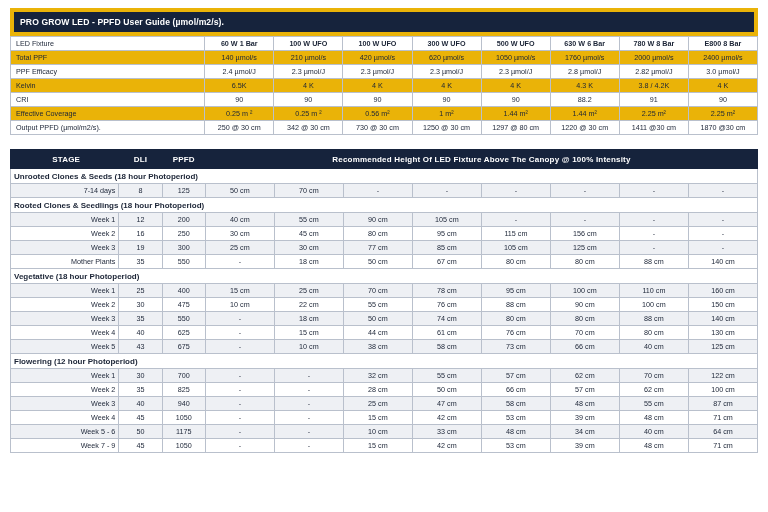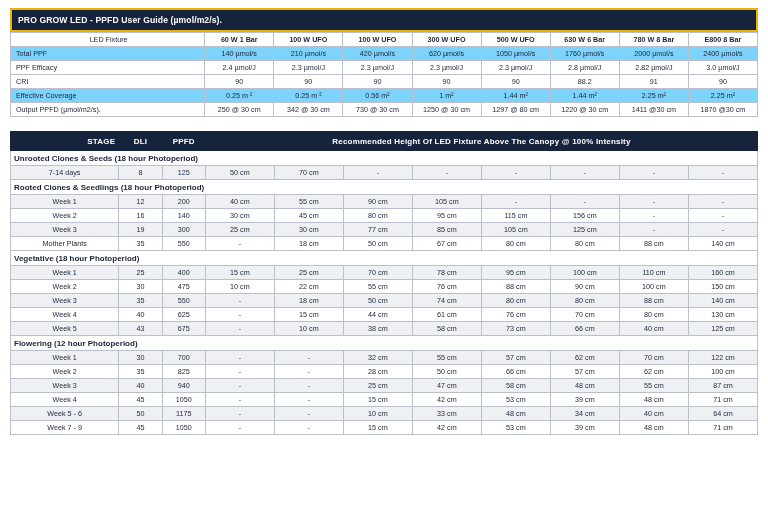--- a/index.html
+++ b/index.html
@@ -18,43 +18,43 @@
   table { border-collapse: collapse; width: 100%; table-layout: fixed; }
   td, th { border: 1px solid #b9c0cc; font-size: 7.2px; padding: 2px 3px; text-align: center; font-weight: normal; color: #1b2436; }
 
   
   .spec-title {
     background: #16233c;
     color: #ffffff;
     font-size: 8.6px;
     font-weight: bold;
     padding: 5px 6px;
-    border: 2px solid #eab308;
+    border: 4px solid #eab308;
     letter-spacing: .1px;
   }
   .spec-table td { height: 14px; }
   .spec-table td.rowhead { text-align: left; padding-left: 5px; }
   .spec-table tr.head td { font-weight: bold; }
-  .spec-table tr.head td.rowhead { font-weight: normal; text-align: center; }
-  .spec-table tr.alt td { background: #7dd3fc; }
+  .spec-table tr.head td.rowhead { font-weight: normal; }
+  .spec-table tr.alt td { background: #eab308; }
 
   
   .sched { margin-top: 14px; }
   .sched td { height: 13.5px; }
   .sched .hdr td {
     background: #16233c;
     color: #ffffff;
     font-weight: bold;
     font-size: 8px;
     border: 1px solid #16233c;
     height: 19px;
     letter-spacing: .2px;
   }
-  .sched .hdr td.stage { text-align: right; padding-left: 6px; }
-  .sched td.label { text-align: center; }
+  .sched .hdr td.stage { text-align: center; padding-left: 6px; }
+  .sched td.label { text-align: right; }
   .sched tr.section td {
     background: #ffffff;
     border-left: 1px solid #b9c0cc;
     border-right: 1px solid #b9c0cc;
     border-top: 1px solid #b9c0cc;
     border-bottom: 1px solid #b9c0cc;
     text-align: left;
     font-weight: bold;
     font-size: 8px;
     height: 15px;
@@ -106,20 +106,31 @@
           <td class="rowhead">PPF Efficacy</td>
           <td>2.4 µmol/J</td>
           <td>2.3 µmol/J</td>
           <td>2.3 µmol/J</td>
           <td>2.3 µmol/J</td>
           <td>2.3 µmol/J</td>
           <td>2.8 µmol/J</td>
           <td>2.82 µmol/J</td>
           <td>3.0 µmol/J</td>
         </tr>
+        <tr class="alt">
+          <td class="rowhead">Kelvin</td>
+          <td>6.5K</td>
+          <td>4 K</td>
+          <td>4 K</td>
+          <td>4 K</td>
+          <td>4 K</td>
+          <td>4.3 K</td>
+          <td>3.8 / 4.2K</td>
+          <td>4 K</td>
+        </tr>
         <tr>
           <td class="rowhead">CRI</td>
           <td>90</td>
           <td>90</td>
           <td>90</td>
           <td>90</td>
           <td>90</td>
           <td>88.2</td>
           <td>91</td>
           <td>90</td>
@@ -200,21 +211,21 @@
           <td>90 cm</td>
           <td>105 cm</td>
           <td>-</td>
           <td>-</td>
           <td>-</td>
           <td>-</td>
         </tr>
         <tr>
           <td class="label">Week 2</td>
           <td>16</td>
-          <td>140</td>
+          <td>250</td>
           <td>30 cm</td>
           <td>45 cm</td>
           <td>80 cm</td>
           <td>95 cm</td>
           <td>115 cm</td>
           <td>156 cm</td>
           <td>-</td>
           <td>-</td>
         </tr>
         <tr class="alt">

